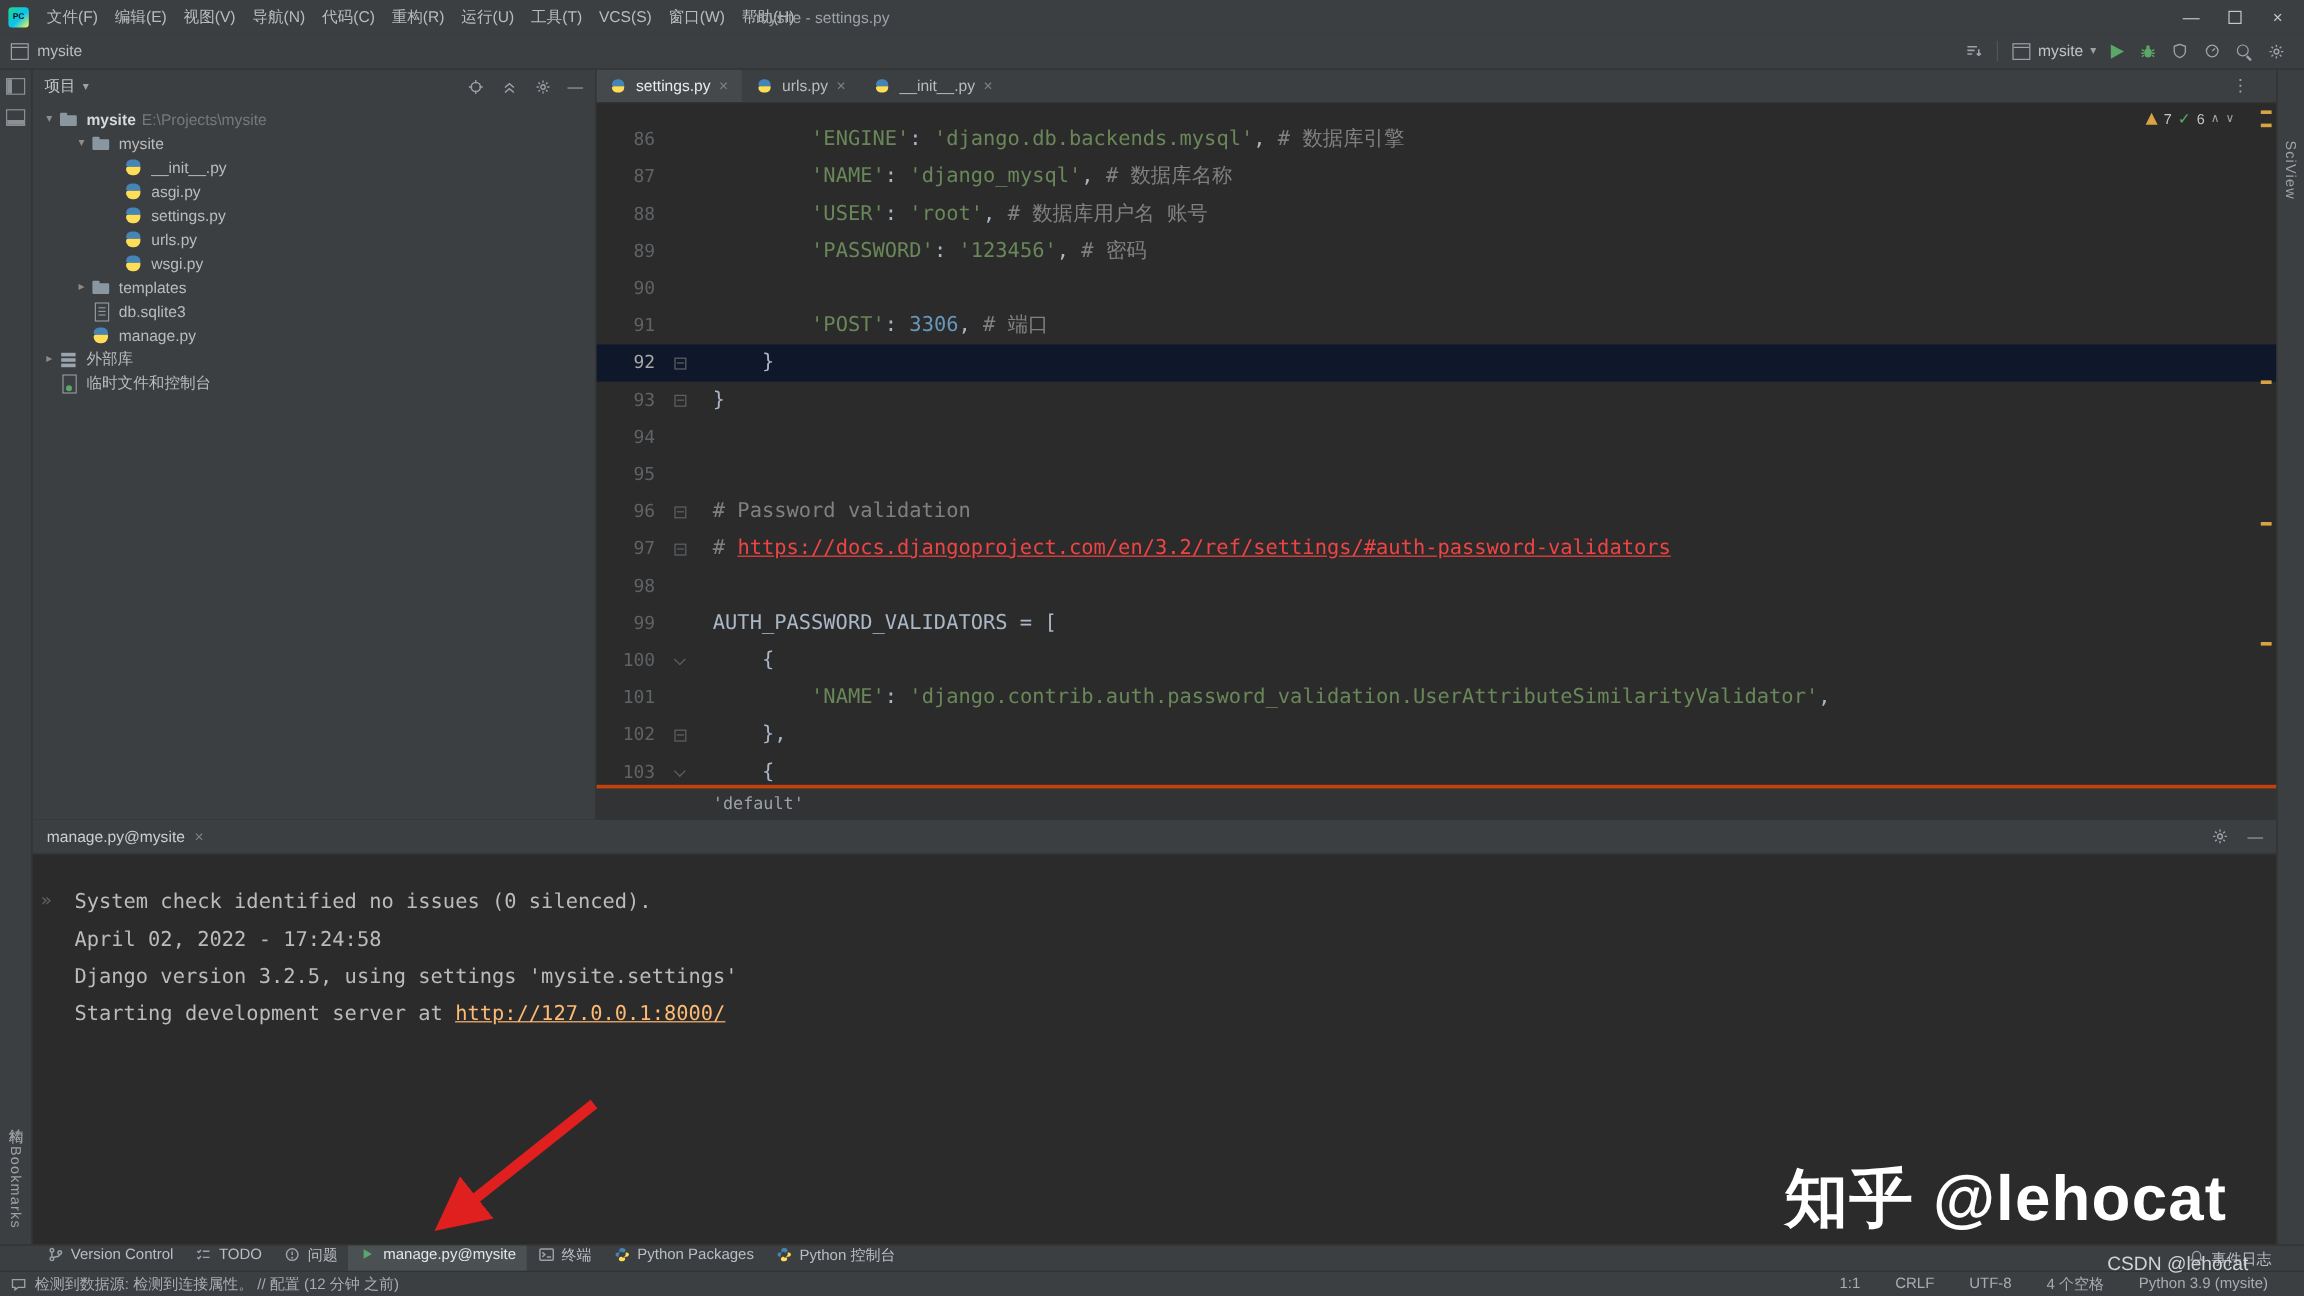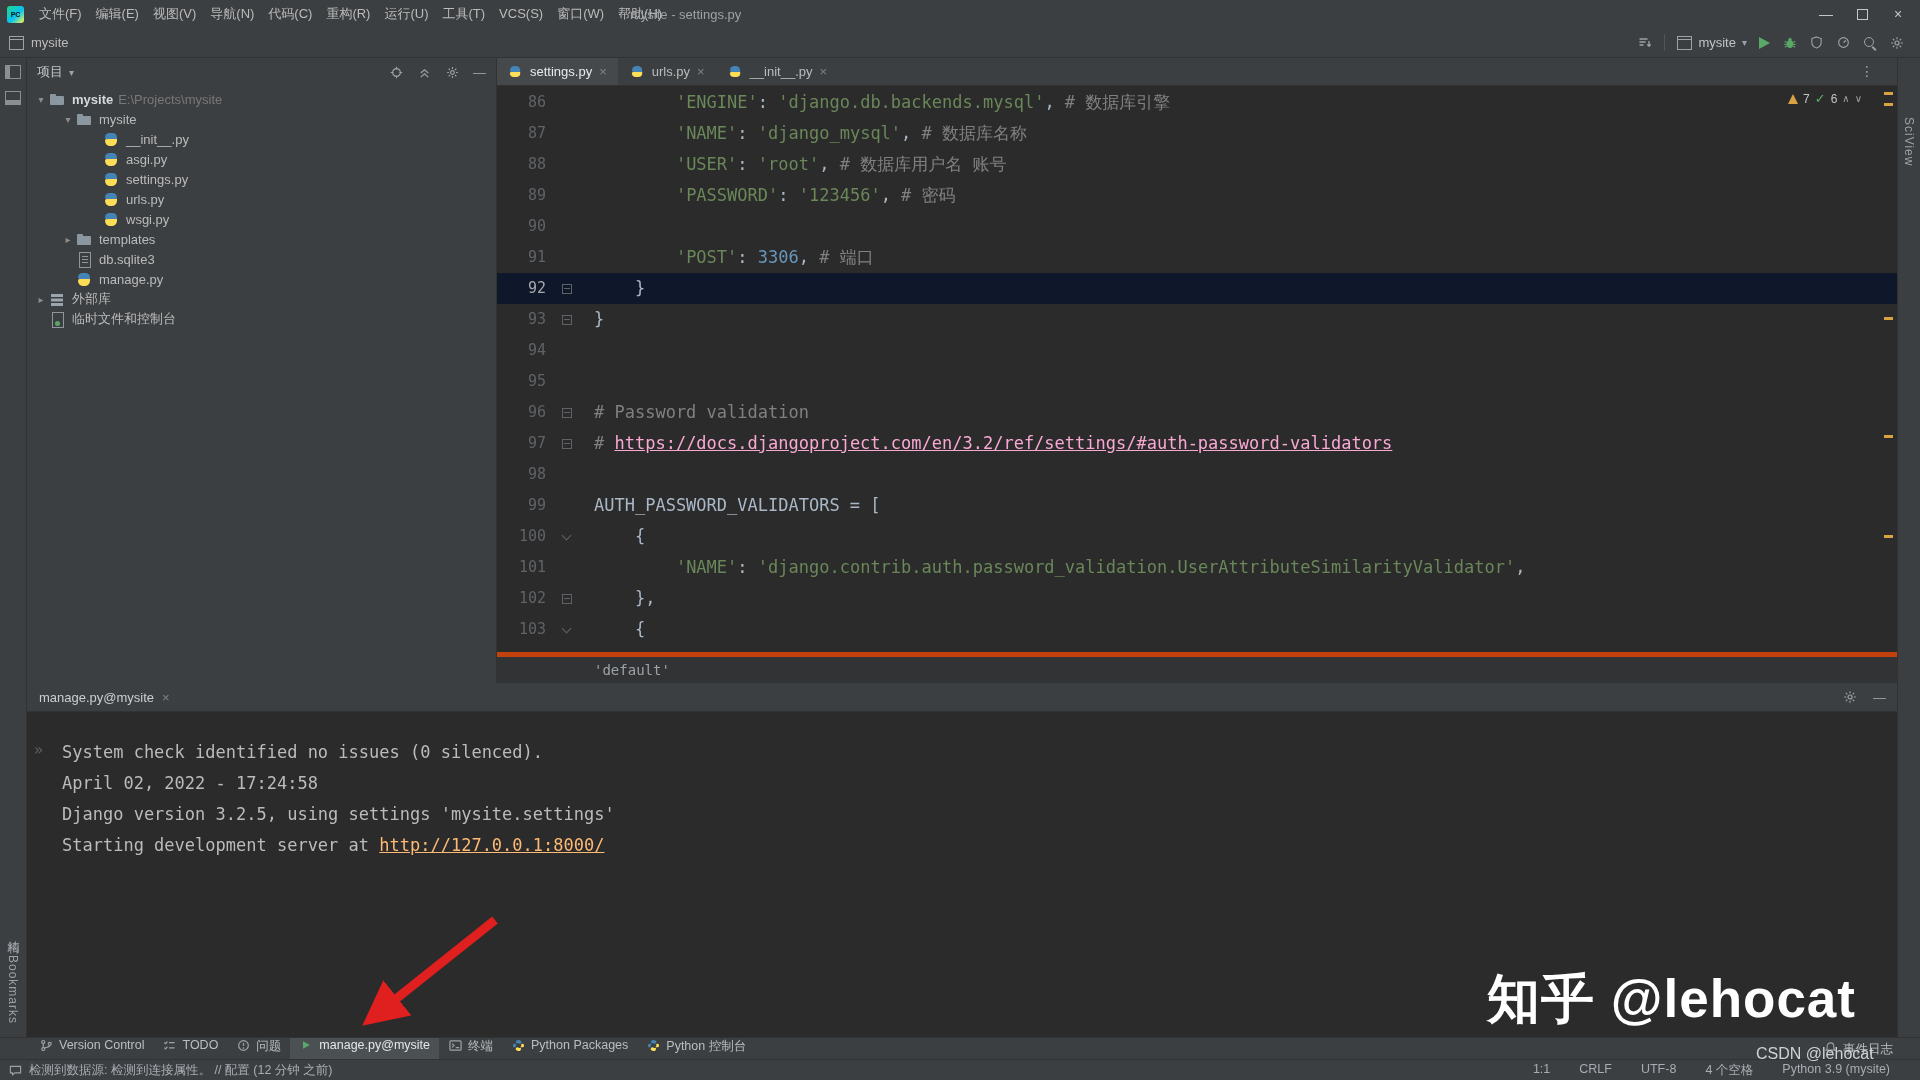--- a/index.html
+++ b/index.html
@@ -65,33 +65,33 @@
   .thint{color:#787878;margin-left:5px}
 
   
   .editor{position:absolute;left:496px;top:57px;right:22px;bottom:397px;background:#2b2b2b;z-index:2}
   .etabs{height:28px;background:#3c3f41;border-bottom:1px solid #323232;display:flex;align-items:center}
   .etab{display:flex;align-items:center;gap:6px;height:28px;padding:0 11px;font-size:13px;color:#bbbbbb}
   .etab .ti{transform:scale(.85);margin-right:0}
   .etab.active{background:#46494b;color:#e9eaeb}
   .etab-close{color:#7f8487;font-size:13px;margin-left:1px}
   .etabs-kebab{margin-left:auto;margin-right:12px;color:#9da2a8;font-size:14px}
-  .code{position:absolute;top:28px;left:0;right:0;bottom:26px;overflow:hidden;font-family:"DejaVu Sans Mono",monospace;font-size:17px;padding-top:2px}
+  .code{position:absolute;top:28px;left:0;right:0;bottom:26px;overflow:hidden;font-family:"DejaVu Sans Mono",monospace;font-size:17px;padding-top:16px}
   .crow{display:flex;height:31px;line-height:31px;white-space:pre}
   .crow.current{background:#0f172a}
   .lnum{width:50px;text-align:right;color:#606366;flex:none;font-size:15px}
   .crow.current .lnum{color:#a8a8a8}
   .lfold{width:40px;flex:none;position:relative}
   .fbox::before{content:"";position:absolute;left:16px;top:11px;width:8px;height:8px;border:1px solid #5e6266}
   .fbox::after{content:"";position:absolute;left:18px;top:15px;width:6px;height:1px;background:#5e6266}
   .fdown::before{content:"";position:absolute;left:17px;top:11px;width:6px;height:6px;border-right:1.3px solid #5e6266;border-bottom:1.3px solid #5e6266;transform:rotate(45deg)}
   .ltext{padding-left:8px}
   .tk-p{color:#a9b7c6}.tk-s{color:#6a8759}.tk-n{color:#6897bb}.tk-c{color:#808080}
-  .tk-l{color:#f9a8d4;text-decoration:underline}
-  .breadcrumbs{position:absolute;left:0;right:0;bottom:0;height:26px;background:#313335;display:flex;align-items:center;padding-left:98px;font-family:"DejaVu Sans Mono",monospace;font-size:14px;color:#9da2a8;border-top:5px solid #c2410c;z-index:3}
+  .tk-l{color:#ef4444;text-decoration:underline}
+  .breadcrumbs{position:absolute;left:0;right:0;bottom:0;height:26px;background:#313335;display:flex;align-items:center;padding-left:98px;font-family:"DejaVu Sans Mono",monospace;font-size:14px;color:#9da2a8;border-top:3px solid #c2410c;z-index:3}
   .inspect{position:absolute;top:34px;right:36px;display:flex;align-items:center;gap:5px;font-size:12px;color:#c0c4c8;z-index:3}
   .wtri{width:0;height:0;border-left:5.5px solid transparent;border-right:5.5px solid transparent;border-bottom:10px solid #d9a343}
   .ok{color:#5fad65;font-size:13px}
   .ichev{color:#9da2a8;font-size:10px}
   .smark{position:absolute;right:5px;width:9px;height:3px;background:#d9a343;z-index:3}
 
   
   .run-panel{position:absolute;left:27px;top:683px;right:22px;bottom:42px;background:#2b2b2b;z-index:2}
   .rp-header{height:28px;background:#3c3f41;border-bottom:1px solid #323232;display:flex;align-items:center;padding:0 12px;font-size:13px}
   .rp-tab{display:flex;align-items:center;gap:8px;color:#cbced1}

